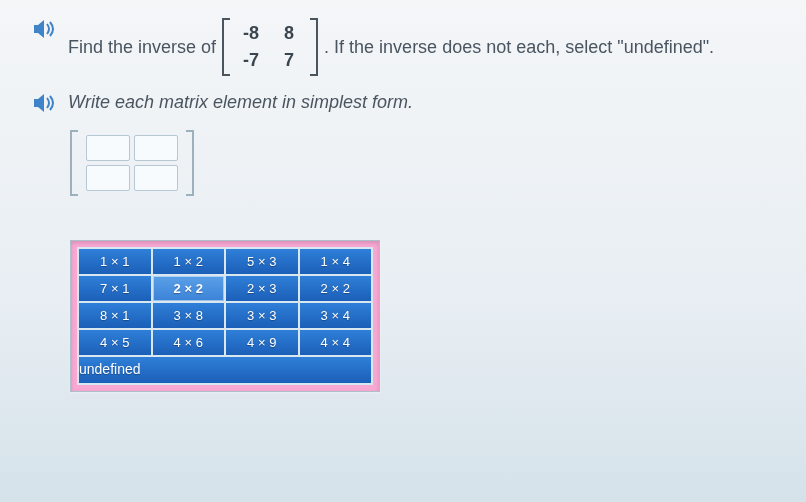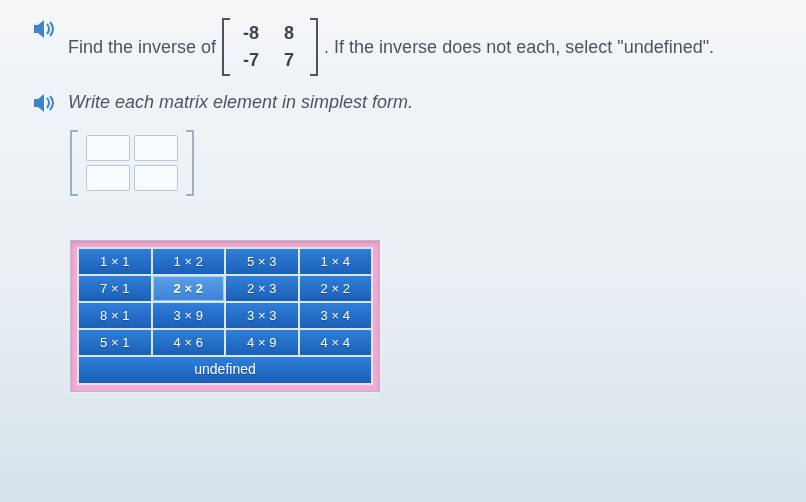--- a/index.html
+++ b/index.html
@@ -40,21 +40,21 @@
     .ans-bracket .t, .ans-bracket .b { position:absolute; height:2px; width:8px; background:#9cb0be; }
     .ans-bracket.left .t { top:0; left:0;} .ans-bracket.left .b{bottom:0; left:0;}
     .ans-bracket.right .t { top:0; right:0;} .ans-bracket.right .b{bottom:0; right:0;}
     .ans-grid { display: grid; grid-template-columns: 1fr 1fr; gap: 4px; padding: 4px 6px; }
     .ans-cell { width: 44px; height: 26px; background: #f7fbfd; border: 1px solid #b5c8d3; border-radius: 2px; }
     .size-panel { width: 310px; background: #f9a8d4; border: 1px solid #aebfca; padding: 6px; box-shadow: 0 2px 4px rgba(0,0,0,0.15) inset, 0 1px 2px rgba(255,255,255,0.4); margin-left: 40px;}
     .size-grid { width: 100%; border-collapse: collapse; }
     .size-cell { background: linear-gradient(180deg, #2f7fd8, #1b5fb8); color: #fff; font-size: 13px; text-align: center; padding: 5px 0; border: 2px solid #d8e7f0; cursor: pointer; text-shadow: 0 1px 1px rgba(0,0,0,0.3); font-weight: 400;}
     .size-cell.selected { background: linear-gradient(180deg, #5aa0e8, #3b82d8); box-shadow: inset 0 0 0 1px rgba(255,255,255,0.5); font-weight:700;}
     .undef-row td { padding-top: 4px; }
-    .undef-btn { background: linear-gradient(180deg, #2f7fd8, #1b5fb8); color: #fff; font-size: 14px; text-align: center; padding: 6px 0; border: 2px solid #d8e7f0; cursor: pointer; text-shadow: 0 1px 1px rgba(0,0,0,0.3);}
+    .undef-btn { background: linear-gradient(180deg, #2f7fd8, #1b5fb8); color: #fff; font-size: 14px; text-align: left; padding: 6px 0; border: 2px solid #d8e7f0; cursor: pointer; text-shadow: 0 1px 1px rgba(0,0,0,0.3);}
   </style>
 </head>
 <body>
 
 <div class="row">
   <div class="speaker-icon">
     <svg viewBox="0 0 24 20">
         <path d="M2 6 L6 6 L12 1 L12 19 L6 14 L2 14 Z" fill="#3f84c8"></path>
         <path d="M15 5 Q19 10 15 15" stroke="#3f84c8" stroke-width="2" fill="none"></path>
         <path d="M18 3 Q24 10 18 17" stroke="#3f84c8" stroke-width="2" fill="none"></path>
@@ -120,26 +120,26 @@
           <td class="size-cell">1 × 4</td>
         </tr>
         <tr>
           <td class="size-cell">7 × 1</td>
           <td class="size-cell selected">2 × 2</td>
           <td class="size-cell">2 × 3</td>
           <td class="size-cell">2 × 2</td>
         </tr>
         <tr>
           <td class="size-cell">8 × 1</td>
-          <td class="size-cell">3 × 9</td>
+          <td class="size-cell">3 × 8</td>
           <td class="size-cell">3 × 3</td>
           <td class="size-cell">3 × 4</td>
         </tr>
         <tr>
-          <td class="size-cell">5 × 1</td>
+          <td class="size-cell">4 × 5</td>
           <td class="size-cell">4 × 6</td>
           <td class="size-cell">4 × 9</td>
           <td class="size-cell">4 × 4</td>
         </tr>
         <tr class="undef-row">
           <td colspan="4" class="undef-btn">undefined</td>
         </tr>
       </tbody>
   </table>
 </div>

